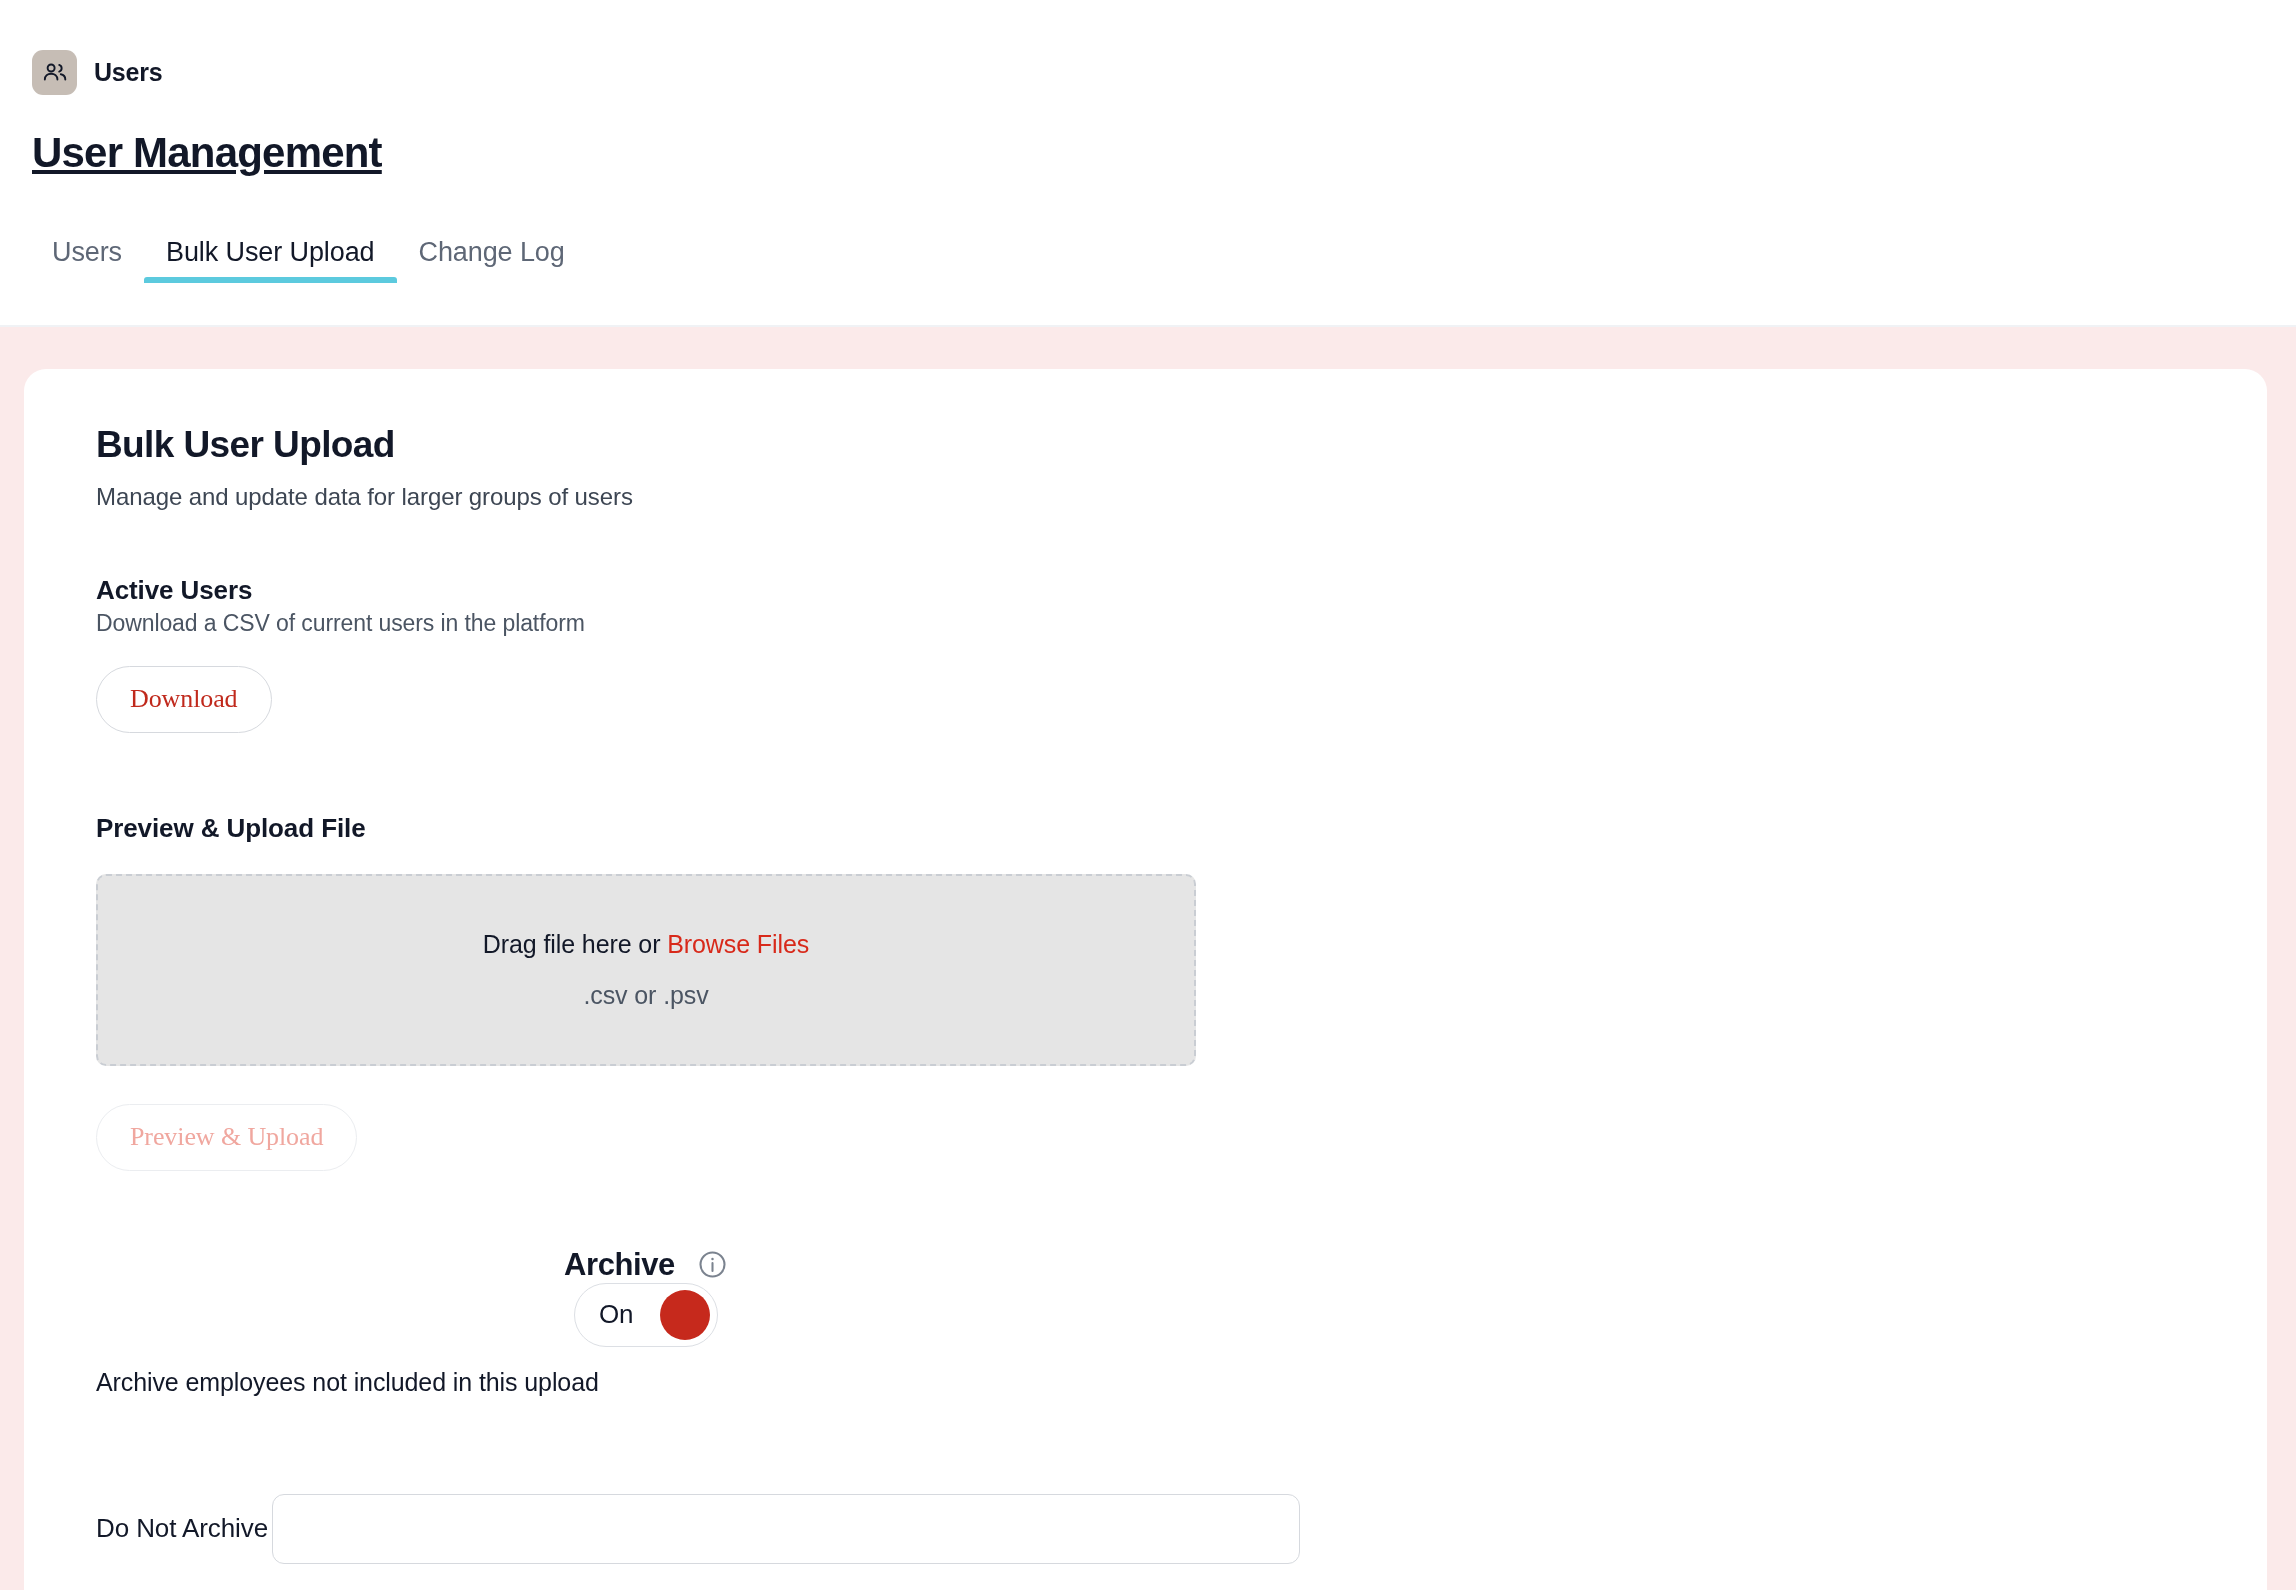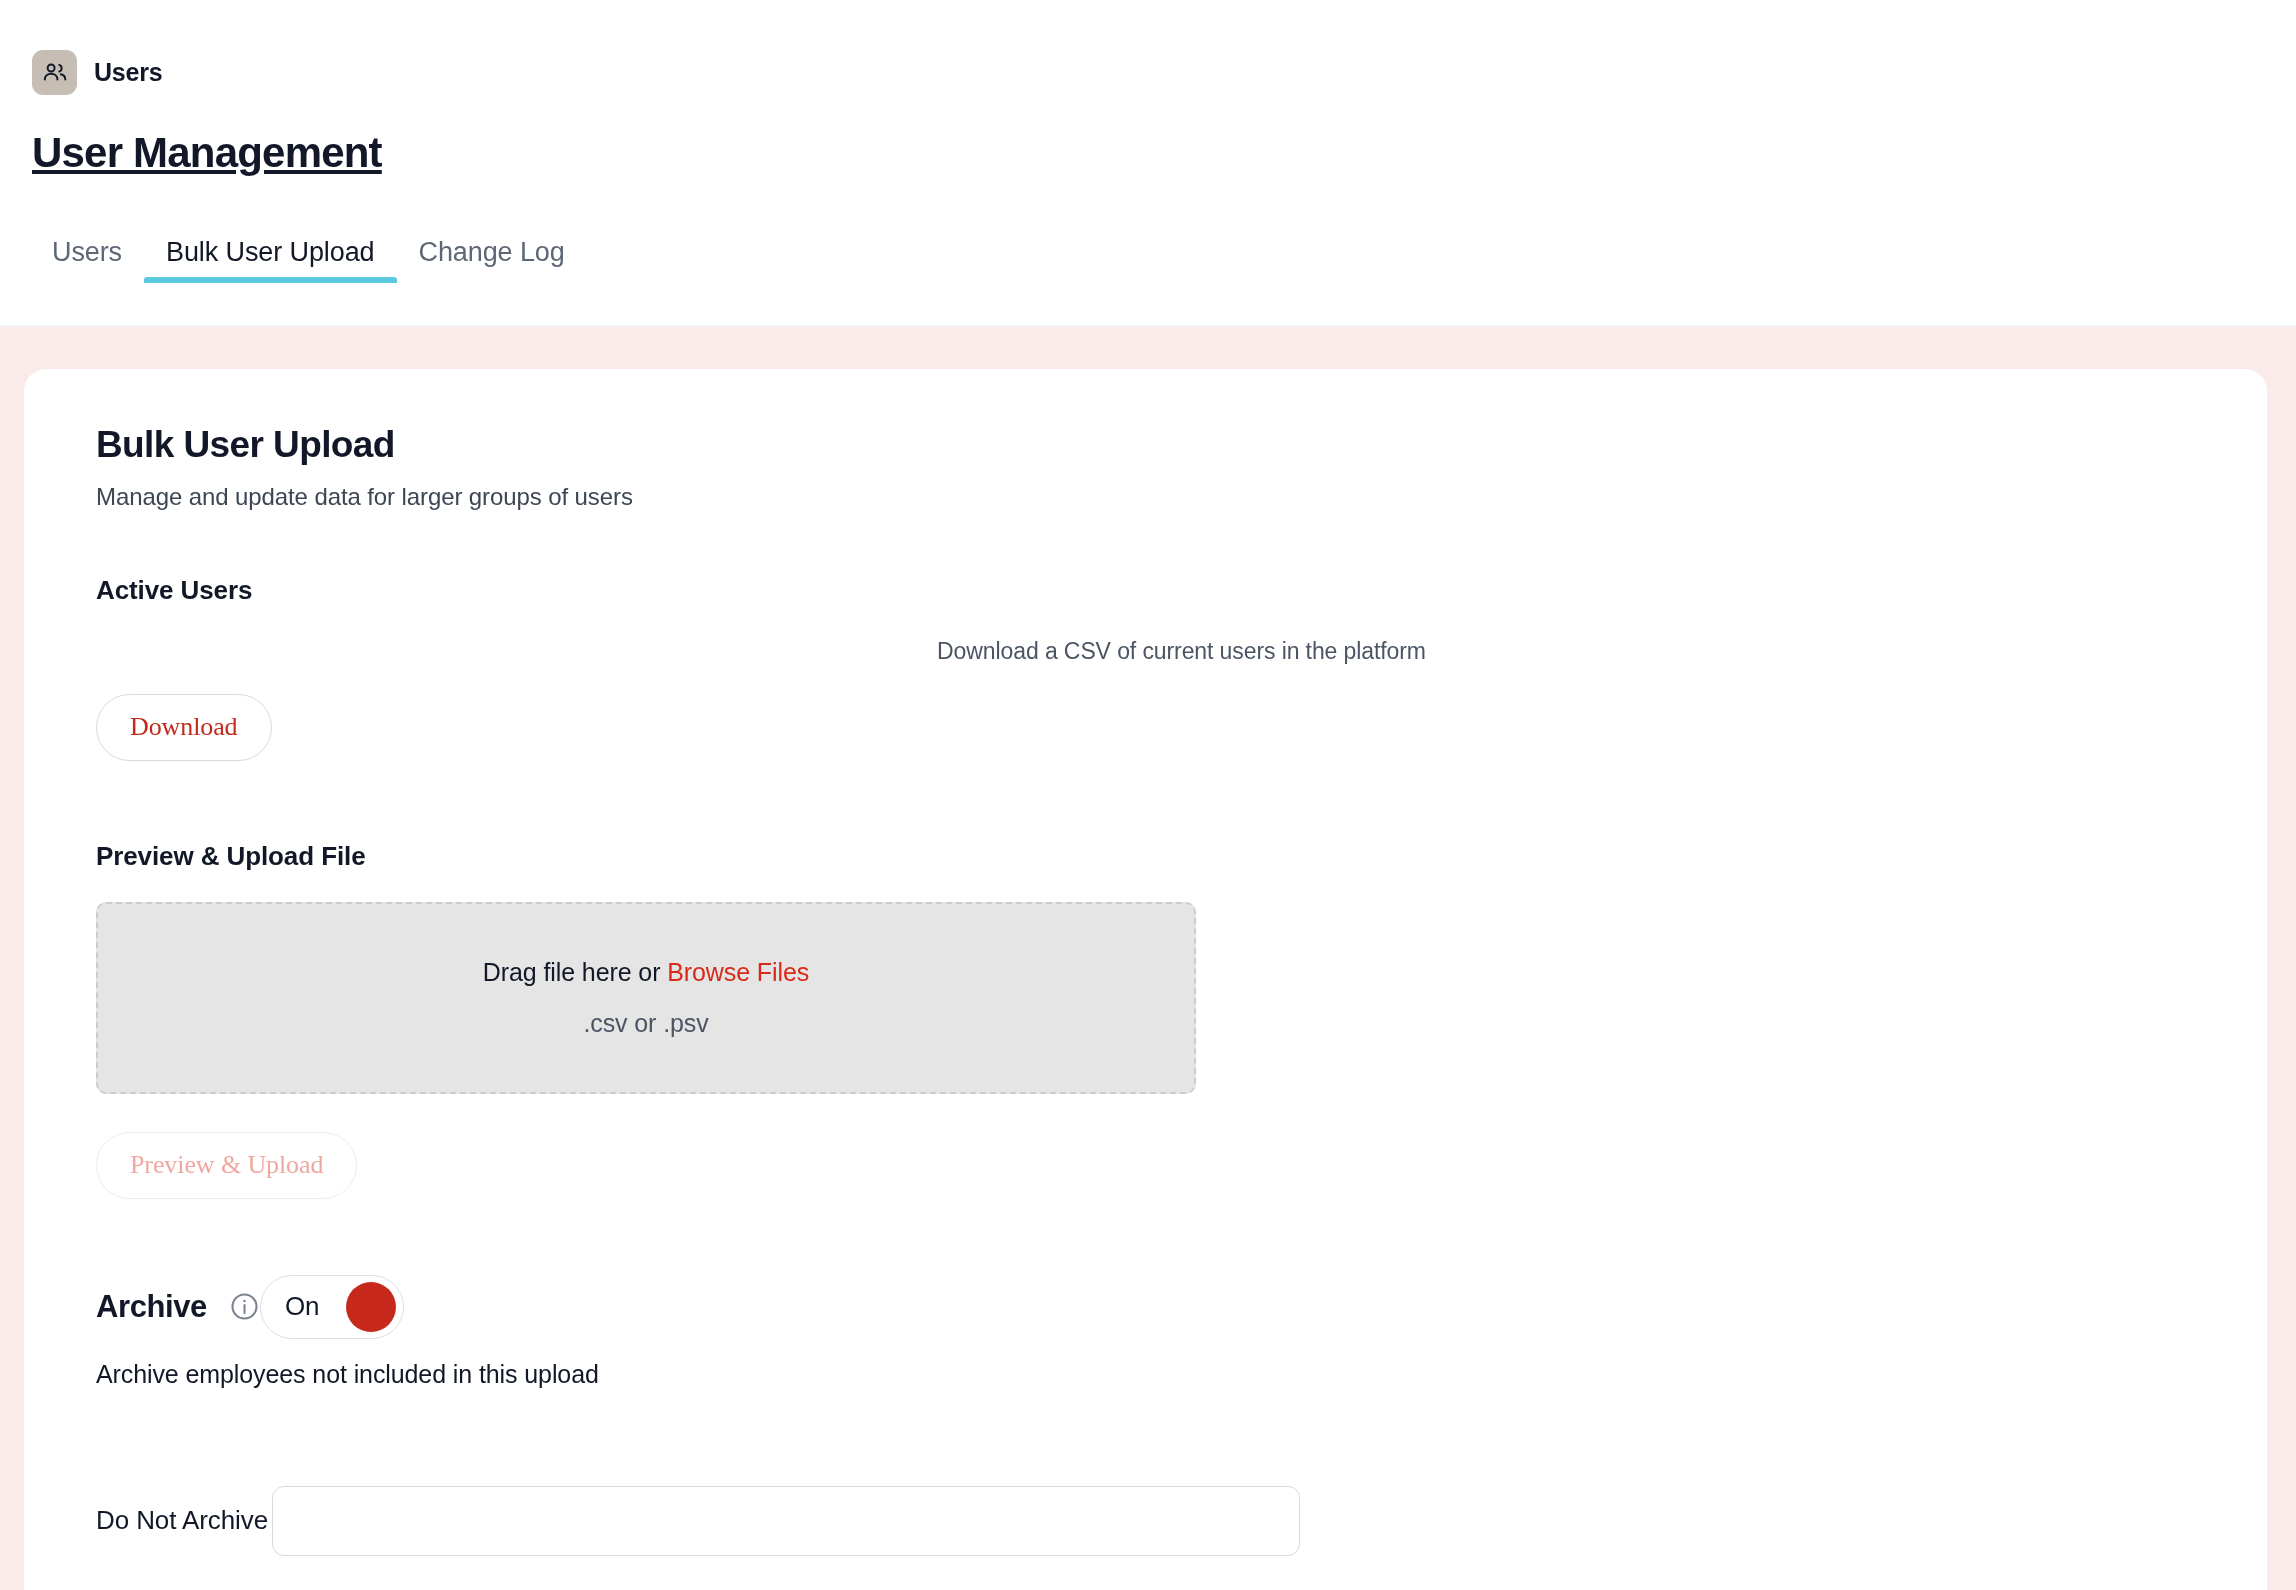--- a/index.html
+++ b/index.html
@@ -141,25 +141,24 @@
     color: #3d4653;
     letter-spacing: -0.1px;
   }
 
   .section-title {
     font-size: 26px;
     color: #121828;
     letter-spacing: -0.1px;
   }
   .section-desc {
-    margin-top: 32px;
+    margin-top: 4px;
     font-size: 23px;
     color: #4b5563;
     letter-spacing: -0.1px;
-    text-align: center;
   }
 
   .block-active-users { margin-top: 64px; }
   .block-preview      { margin-top: 80px; }
 
   
   .btn-pill {
     display: inline-flex;
     align-items: center;
     justify-content: center;
@@ -213,21 +212,22 @@
     color: #4b5563;
     letter-spacing: -0.1px;
   }
 
   
   .archive-row {
     margin-top: 76px;
     width: 1100px;
     display: flex;
     align-items: center;
-    justify-content: flex-start;
+    justify-content: flex-end;
+    flex-direction: column;
   }
   .archive-left {
     display: flex;
     align-items: center;
     gap: 22px;
   }
   .archive-title {
     font-size: 31px;
     font-weight: 700;
     letter-spacing: -0.4px;

